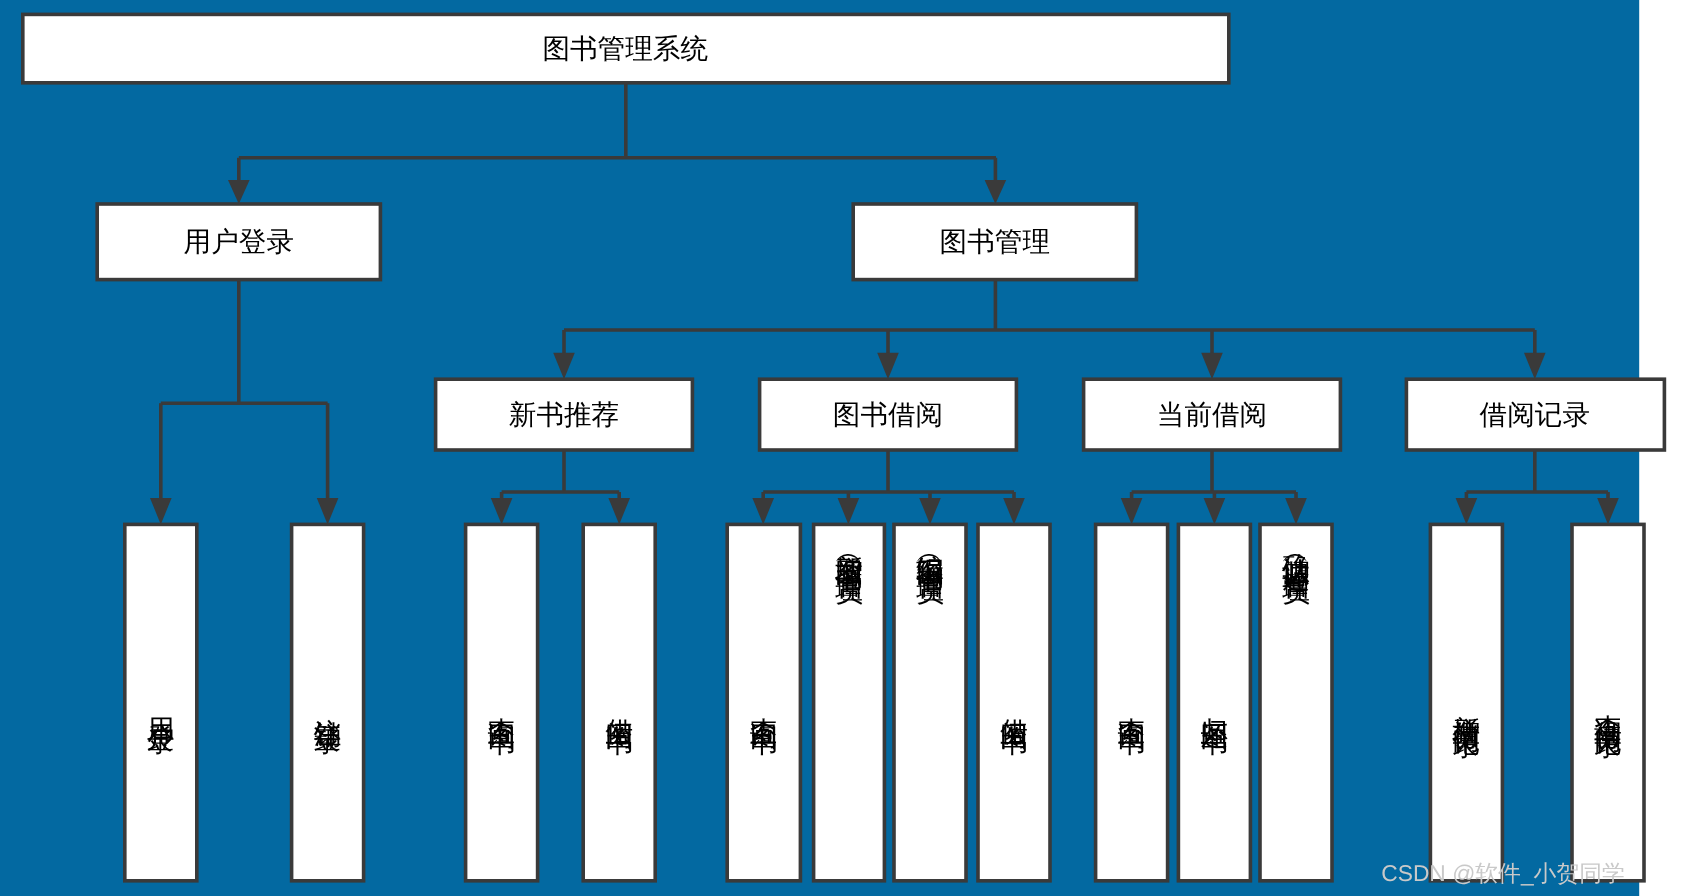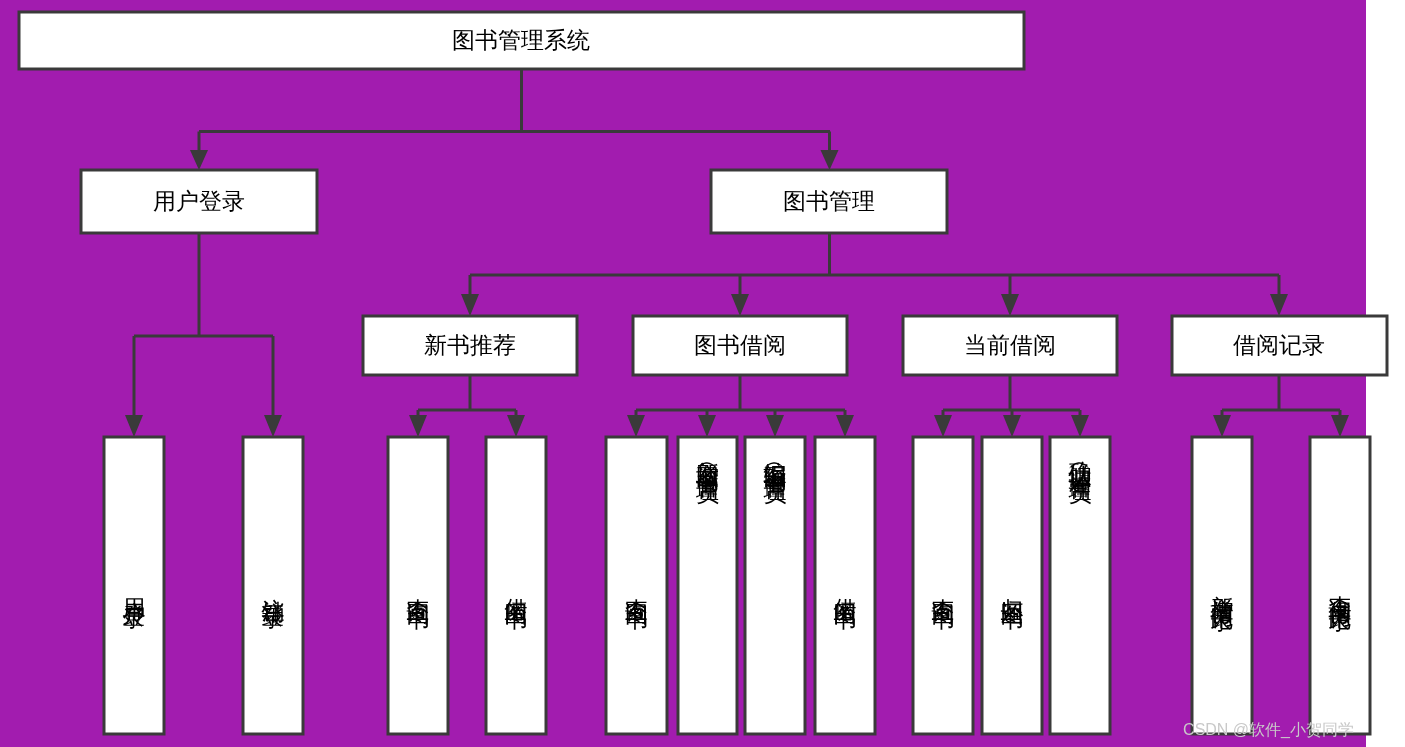--- a/index.html
+++ b/index.html
@@ -10,21 +10,21 @@
   body {
     width: 1405px;
     height: 747px;
     overflow: hidden;
     font-family: "Liberation Sans", "DejaVu Sans", sans-serif;
   }
   #diagram-root {
     position: relative;
     width: 1366px;
     height: 747px;
-    background: #a21caf;
+    background: #0369a1;
   }
   svg.diagram-canvas {
     position: absolute;
     top: 0;
     left: 0;
     width: 1405px;
     height: 747px;
     display: block;
   }
   .node-box {
@@ -67,21 +67,21 @@
     white-space: nowrap;
   }
   .node-label-v.align-top {
     justify-content: flex-start;
   }
   .watermark {
     position: absolute;
     right: 12px;
     bottom: 6px;
     font-family: "Liberation Sans", "DejaVu Sans", sans-serif;
-    font-size: 16px;
+    font-size: 19px;
     color: #c9c9c9;
     white-space: nowrap;
     letter-spacing: 0px;
   }
 </style>
 </head>
 <body>
 
 <div id="diagram-root">
 

